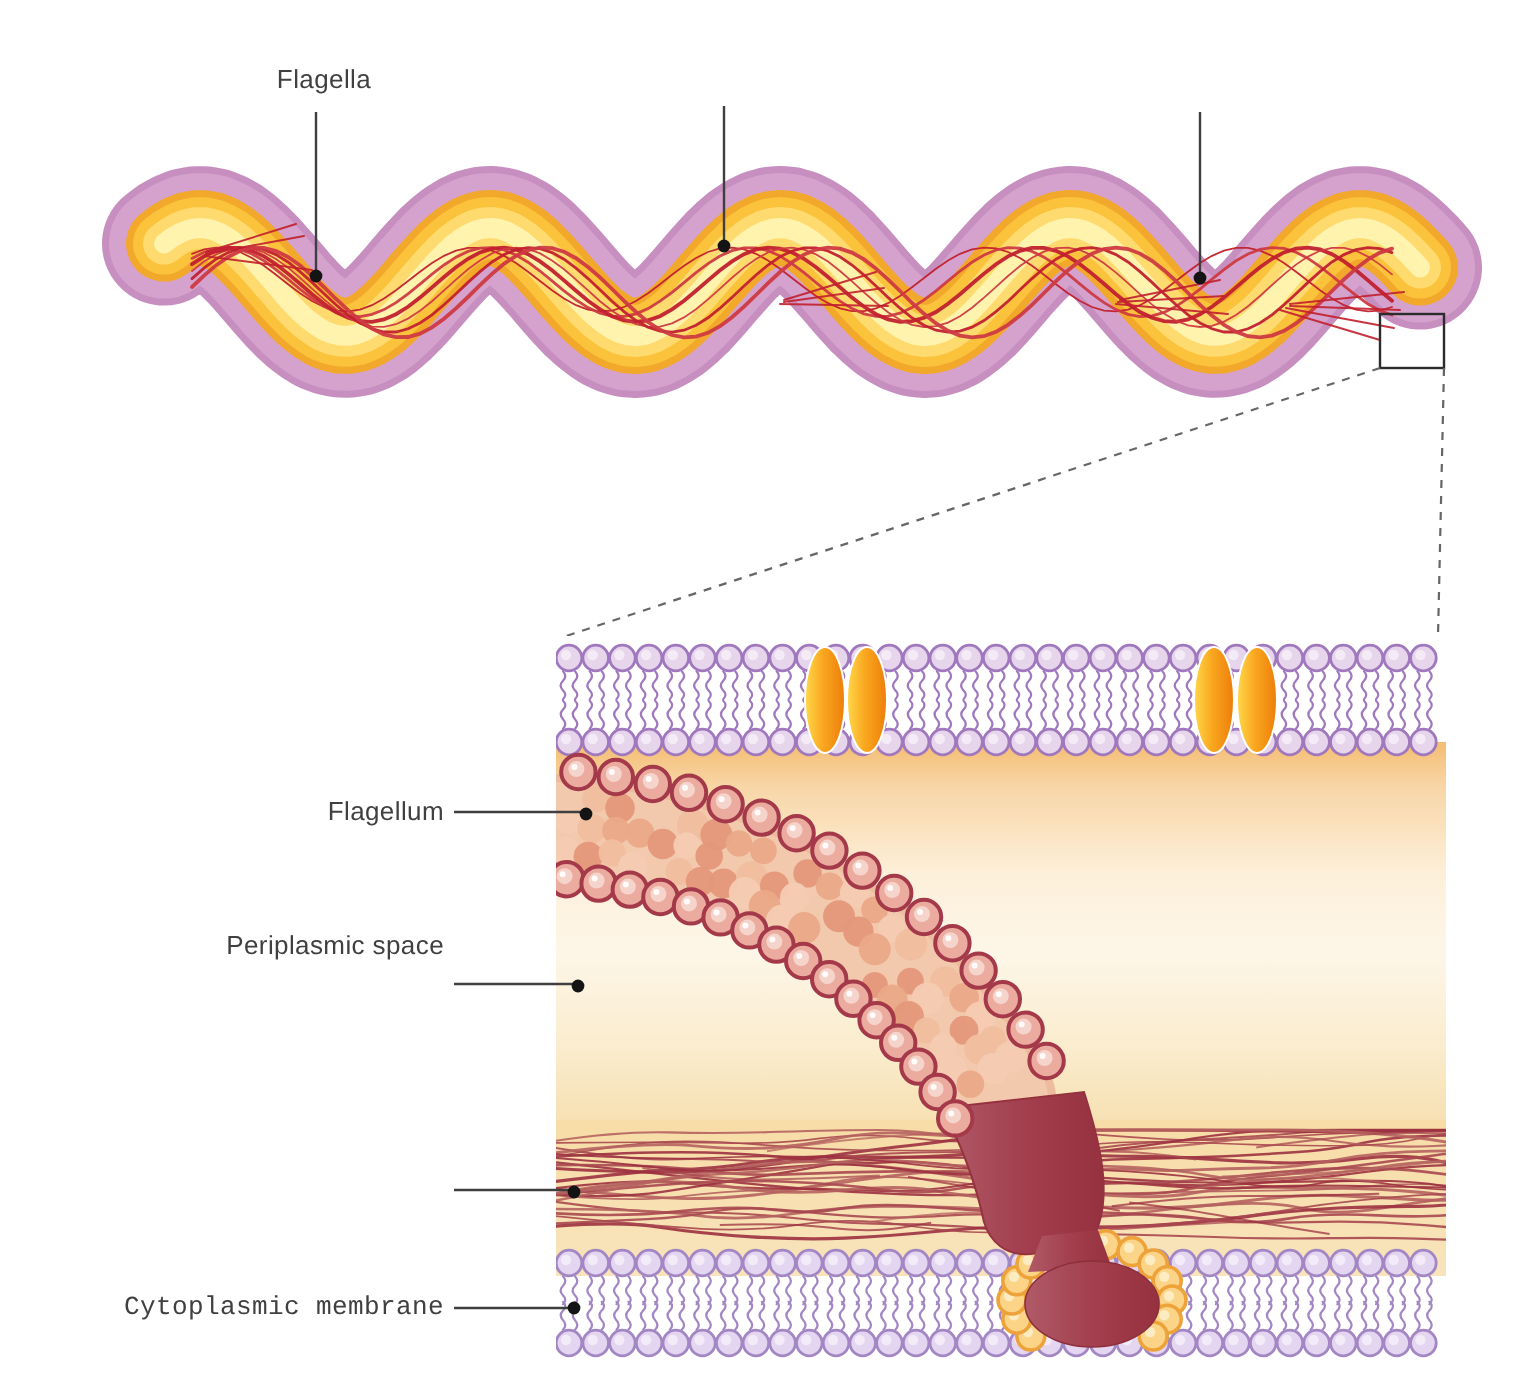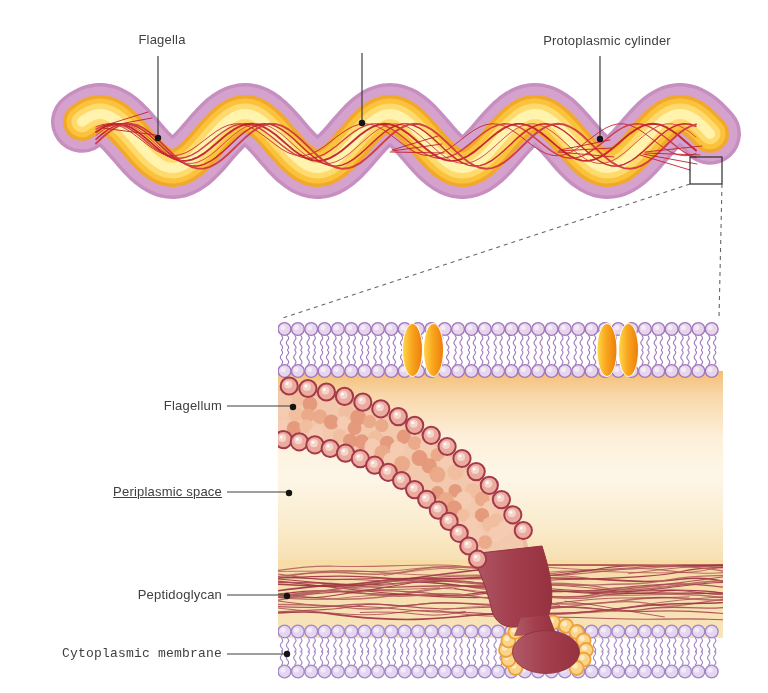--- a/index.html
+++ b/index.html
@@ -18,21 +18,21 @@
     line-height:20px;
     white-space:nowrap;
     letter-spacing:0.2px;
   }
   .lbl.top-center{transform:translateX(-50%);}
   .lbl.right-align{right:546px;text-align:left;}
   #lbl-flagella{left:162px;top:30px;}
   #lbl-outer-membrane{left:367px;top:29px;}
   #lbl-protoplasmic-cylinder{left:607px;top:31px;}
   #lbl-flagellum{top:396px;}
-  #lbl-periplasmic-space{top:482px;text-decoration:underline;}
+  #lbl-periplasmic-space{top:463px;}
   #lbl-peptidoglycan{top:585px;}
   #lbl-cytoplasmic-membrane{top:644px;font-family:Liberation Mono, monospace;}
 </style>
 </head>
 <body>
 
 <div id="stage">
 
   <svg id="art" width="768" height="693" viewBox="0 0 768 693">
     <defs>
@@ -887,19 +887,17 @@
         <circle cx="362" cy="123" r="3.2" fill="#141414"></circle>
         <circle cx="600" cy="139" r="3.2" fill="#141414"></circle>
         <circle cx="293" cy="407" r="3.2" fill="#141414"></circle>
         <circle cx="289" cy="493" r="3.2" fill="#141414"></circle>
         <circle cx="287" cy="596" r="3.2" fill="#141414"></circle>
         <circle cx="287" cy="654" r="3.2" fill="#141414"></circle>
       </g>
   </svg>
 
   <div class="lbl top-center" id="lbl-flagella">Flagella</div>
-  <div class="lbl top-center" id="lbl-protoplasmic-cylinder">Protoplasmic cylinder</div>
 
   <div class="lbl right-align" id="lbl-flagellum">Flagellum</div>
   <div class="lbl right-align" id="lbl-periplasmic-space">Periplasmic space</div>
-  <div class="lbl right-align" id="lbl-peptidoglycan">Peptidoglycan</div>
   <div class="lbl right-align" id="lbl-cytoplasmic-membrane">Cytoplasmic membrane</div>
 </div>
 
 </body></html>

